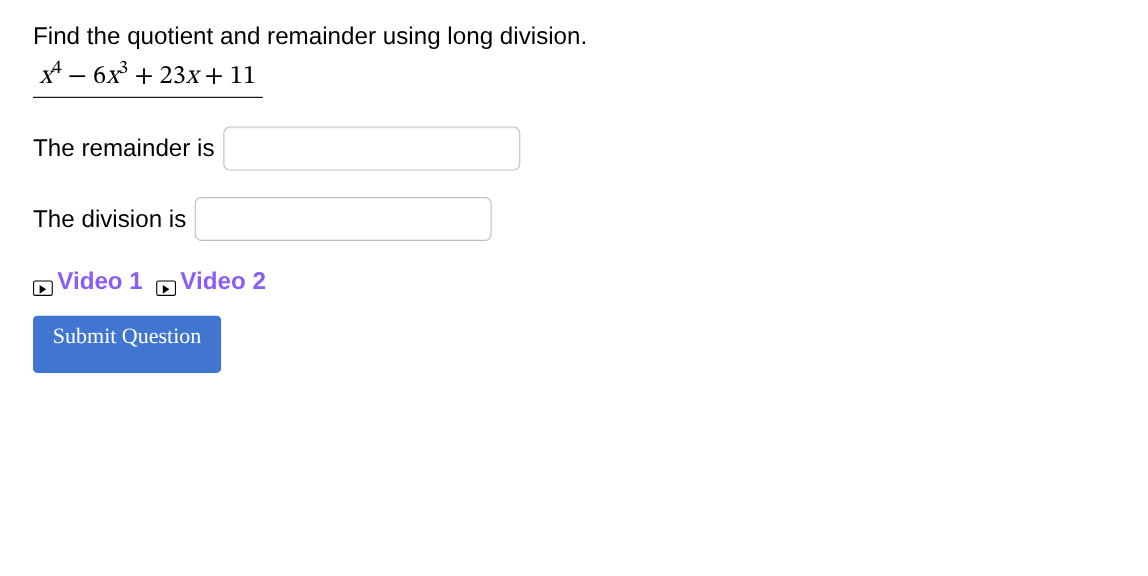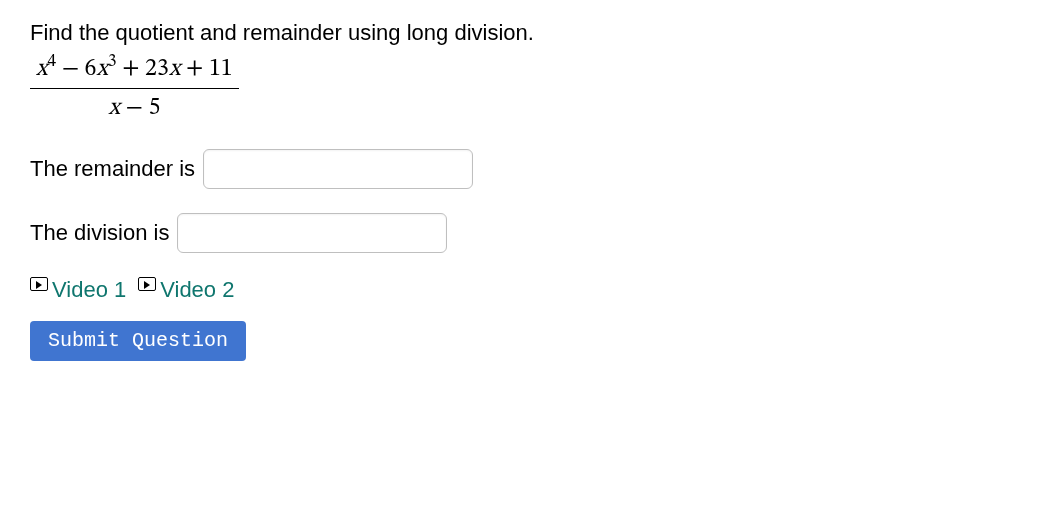--- a/index.html
+++ b/index.html
@@ -58,26 +58,27 @@
   .help-row {
     display: flex;
     align-items: center;
     gap: 12px;
     margin-bottom: 18px;
   }
   .help-row .help-label {
     color: #000;
   }
   .video-link {
-    color: #0f766e;
+    color: #8b5cf6;
     text-decoration: none;
     display: inline-flex;
-    align-items: flex-start;
+    align-items: flex-end;
     gap: 4px;
     cursor: pointer;
+    font-weight: bold;
   }
   .video-icon {
     display: inline-flex;
     align-items: center;
     justify-content: center;
     width: 18px;
     height: 14px;
     border: 1.4px solid #000;
     border-radius: 2px;
     position: relative;
@@ -92,36 +93,35 @@
     height: 0;
     border-left: 6px solid #000;
     border-top: 4px solid transparent;
     border-bottom: 4px solid transparent;
   }
   .submit-btn {
     background: #4075d0;
     color: #fff;
     border: none;
     border-radius: 4px;
-    padding: 8px 18px 9px 18px;
+    padding: 8px 18px 21px 18px;
     font-size: 20px;
-    font-family: Liberation Mono, monospace;
+    font-family: Liberation Serif, serif;
     cursor: pointer;
   }
 </style>
 </head>
 <body>
 
 
 
 <div class="instruction">Find the quotient and remainder using long division.</div>
 
 <div class="fraction">
   <span class="numerator"><span class="mi">x</span><sup>4</sup> − 6<span class="mi">x</span><sup>3</sup> + 23<span class="mi">x</span> + 11</span>
-  <span class="denominator"><span class="mi">x</span> − 5</span>
 </div>
 
 <div class="row">
   <label>The remainder is</label>
   <input class="answer" type="text" value="" style="">
 </div>
 
 <div class="row">
   <label>The division is</label>
   <input class="answer" type="text" value="" style="">

